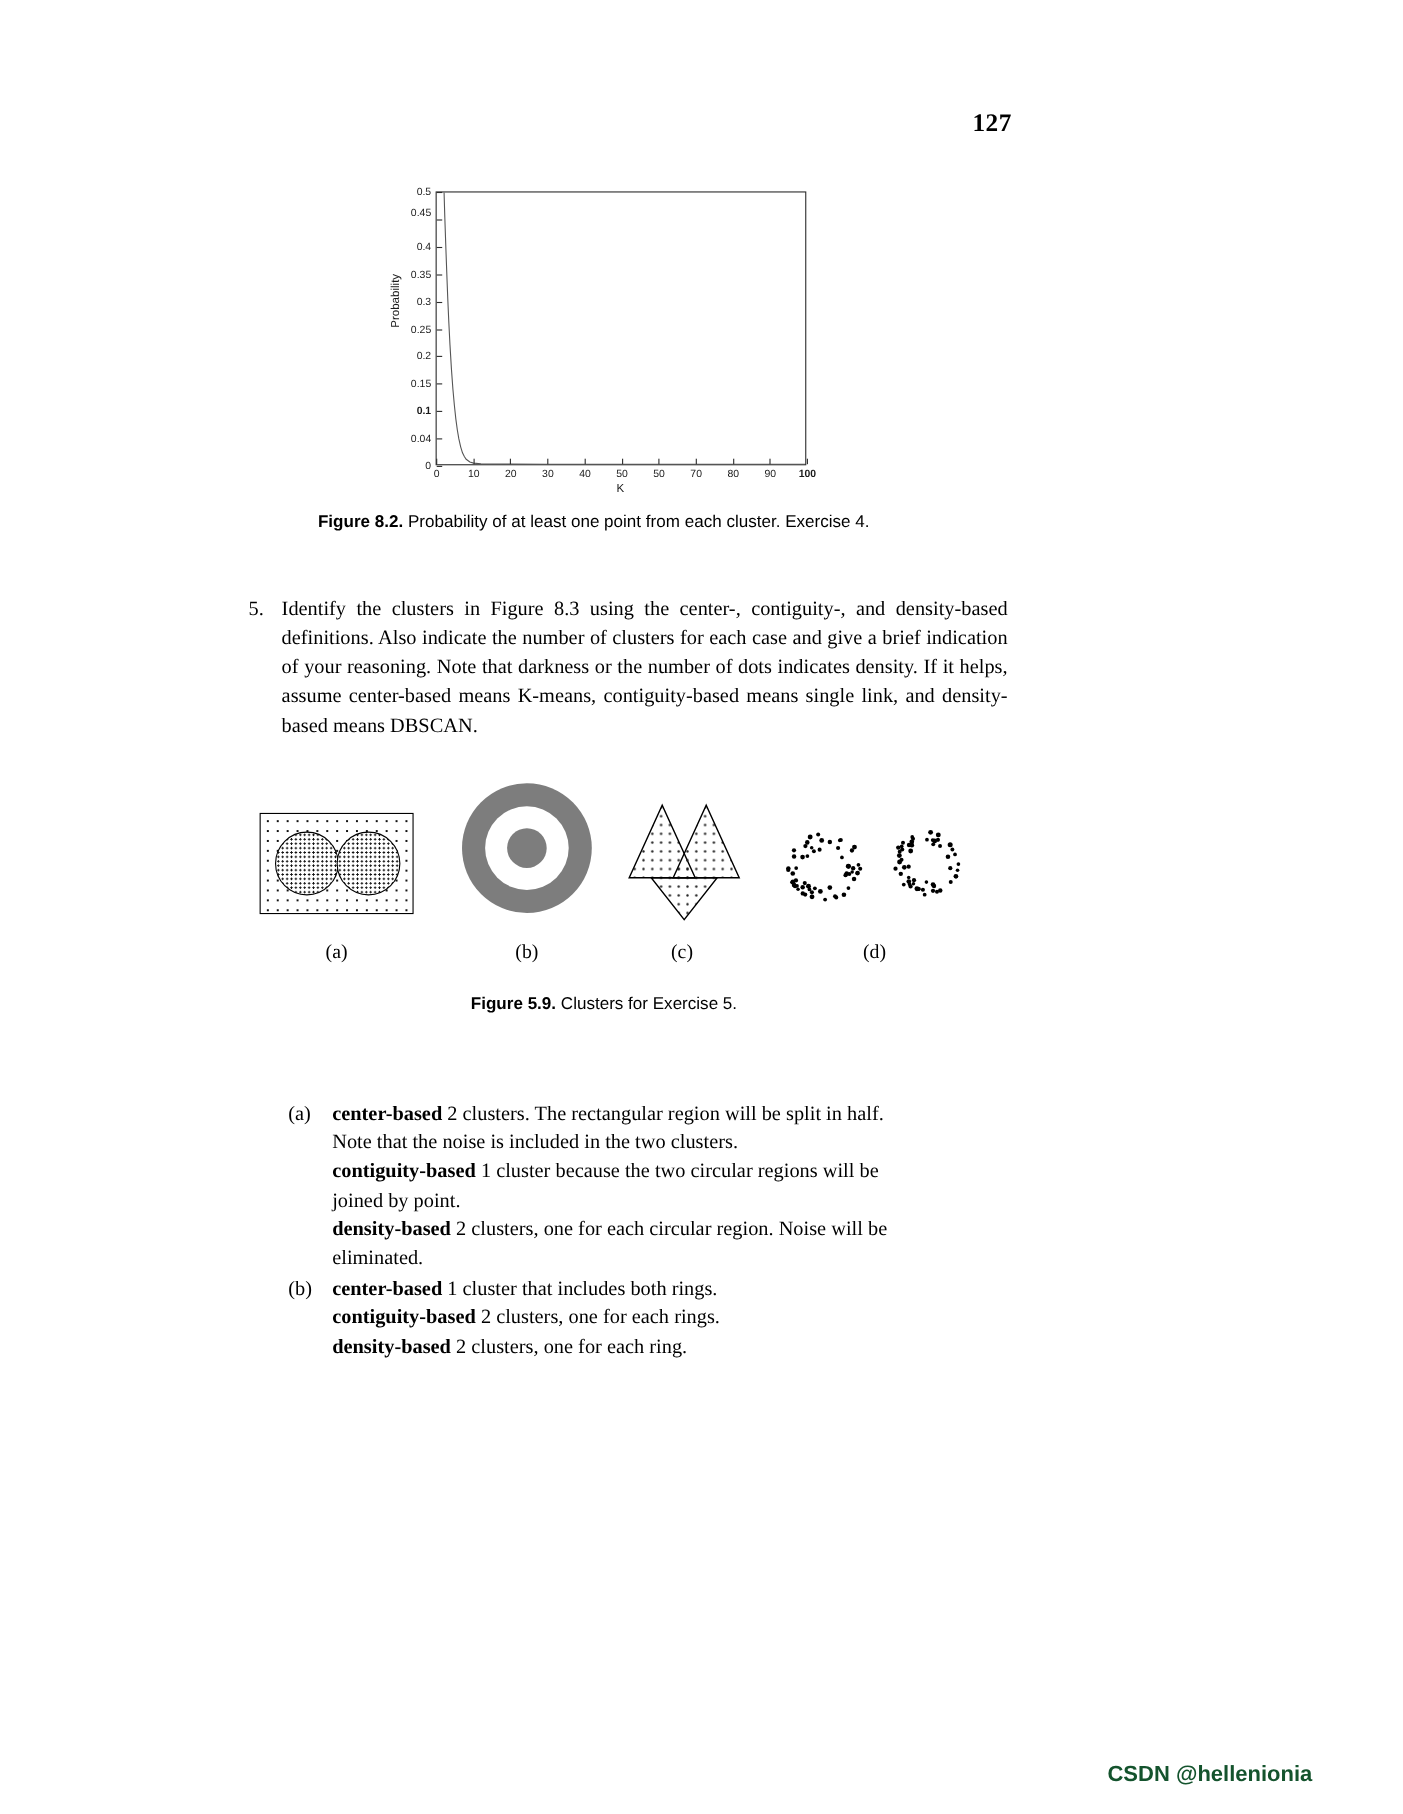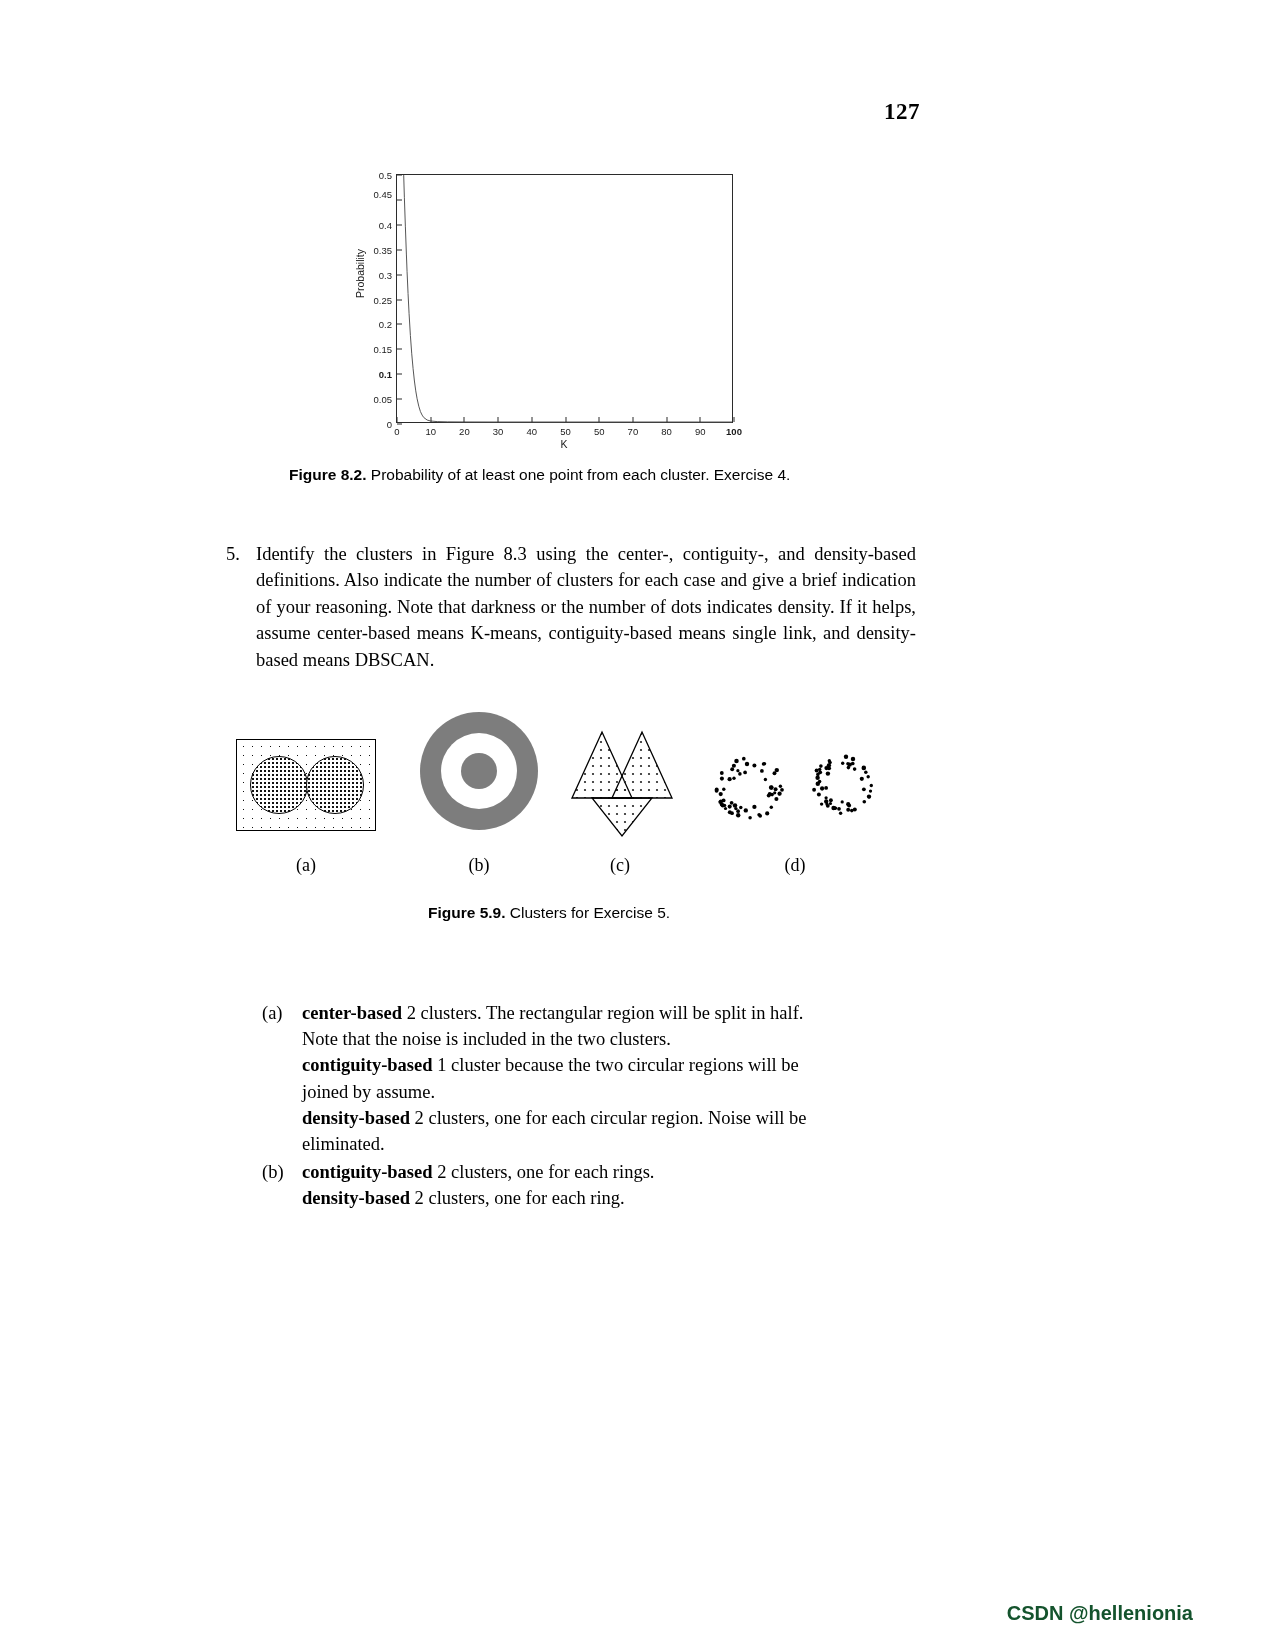--- a/index.html
+++ b/index.html
@@ -290,21 +290,21 @@
 
 <div id="fig82-wrap">
   <div id="ylabel">Probability</div>
   <div id="plot-frame">
     <svg id="curve-svg" viewBox="0 0 337 249" preserveAspectRatio="none">
         <path d="M6.74,0.00 L7.41,22.41 L8.43,52.29 L9.44,79.68 L10.11,97.11 L11.12,119.52 L12.13,139.44 L13.48,161.85 L14.83,180.28 L16.18,195.22 L17.52,207.67 L18.87,217.63 L20.22,225.59 L21.91,233.06 L23.59,238.54 L25.27,242.03 L26.96,244.52 L30.33,247.01 L33.70,248.00 L40.44,248.60 L50.55,248.85 L67.40,248.95 L101.10,249.00 L134.80,249.00 L168.50,249.00 L202.20,249.00 L235.90,249.00 L269.60,249.00 L303.30,249.00 L337.00,249.00 " fill="none" stroke="#555555" stroke-width="1"></path>
       </svg>
   <div class="ytick-mark" style="top: 249px;"></div>
       <div class="ytick-label" style="top: 249px;">0</div>
       <div class="ytick-mark" style="top: 224.1px;"></div>
-      <div class="ytick-label" style="top: 224.1px;">0.05</div>
+      <div class="ytick-label" style="top: 224.1px;">0.04</div>
       <div class="ytick-mark" style="top: 199.2px;"></div>
       <div class="ytick-label" style="top: 199px; font-weight: bold;">0.1</div>
       <div class="ytick-mark" style="top: 174.3px;"></div>
       <div class="ytick-label" style="top: 174.3px;">0.15</div>
       <div class="ytick-mark" style="top: 149.4px;"></div>
       <div class="ytick-label" style="top: 149.4px;">0.2</div>
       <div class="ytick-mark" style="top: 124.5px;"></div>
       <div class="ytick-label" style="top: 124.5px;">0.25</div>
       <div class="ytick-mark" style="top: 99.6px;"></div>
       <div class="ytick-label" style="top: 99.6px;">0.3</div>
@@ -504,24 +504,25 @@
   <span class="cap-label">Figure 5.9.</span>
   <span>Clusters for Exercise 5.</span>
 </div>
 
 <div class="answer-list" id="answers">
     <div class="answer-item">
       <span class="ans-marker">(a)</span>
       <span class="answer-line"><b>center-based</b> 2 clusters.  The rectangular region will be split in half.</span>
       <span class="answer-line tight">Note that the noise is included in the two clusters.</span>
       <span class="answer-line"><b>contiguity-based</b> 1 cluster because the two circular regions will be</span>
-      <span class="answer-line tight">joined by assume.</span>
+      <span class="answer-line tight">joined by point.</span>
       <span class="answer-line"><b>density-based</b> 2 clusters, one for each circular region.  Noise will be</span>
       <span class="answer-line tight">eliminated.</span>
     </div>
     <div class="answer-item">
       <span class="ans-marker">(b)</span>
+      <span class="answer-line"><b>center-based</b> 1 cluster that includes both rings.</span>
       <span class="answer-line"><b>contiguity-based</b> 2 clusters, one for each rings.</span>
       <span class="answer-line"><b>density-based</b> 2 clusters, one for each ring.</span>
     </div>
   </div>
 
 <div id="watermark">CSDN @hellenionia</div>
 
 </body></html>

